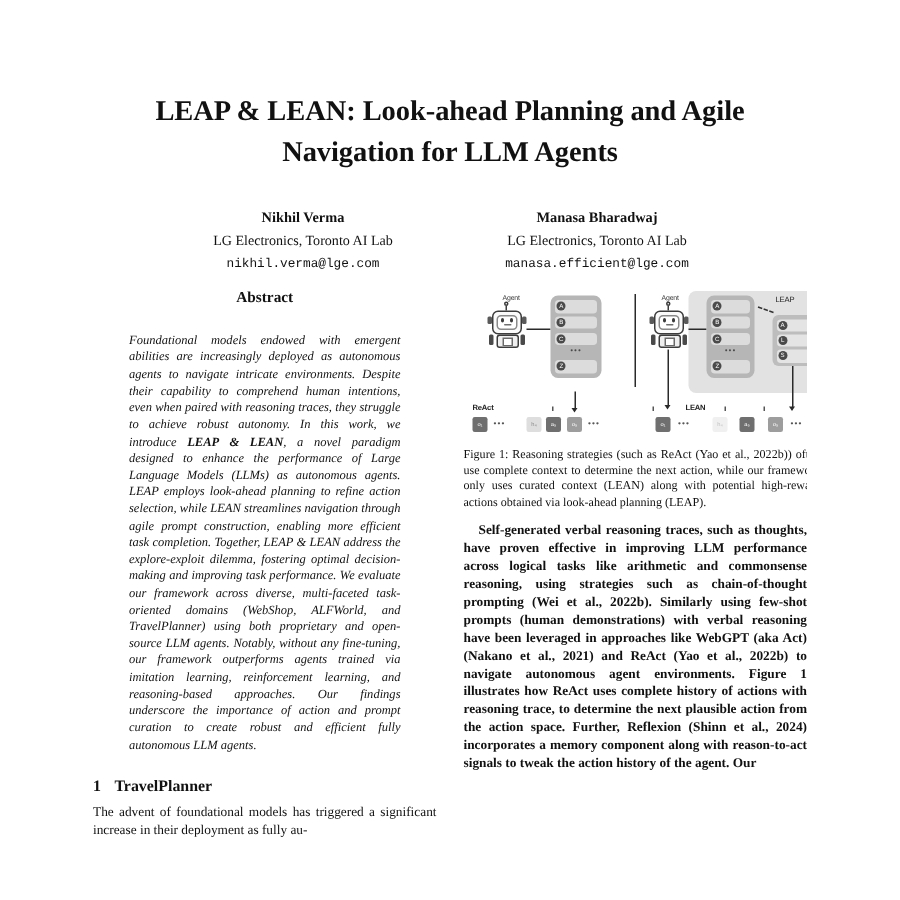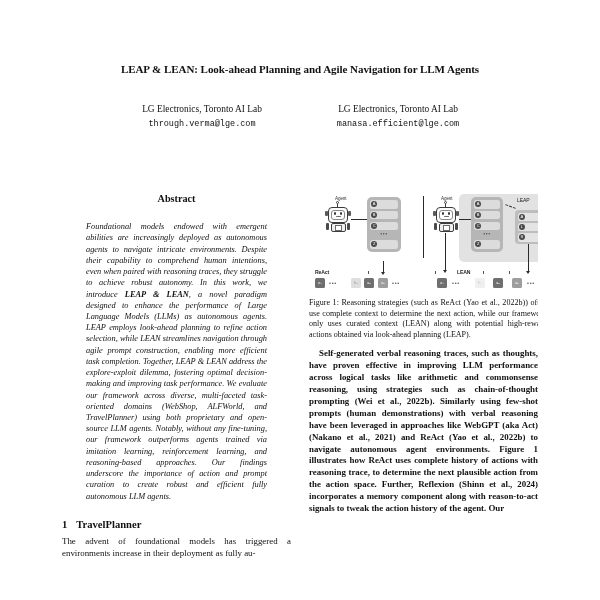--- a/index.html
+++ b/index.html
@@ -19,21 +19,21 @@
     padding: 0;
     overflow: hidden;
   }
 
   
   .titleblock {
     padding: 62px 62px 0 62px;
     text-align: center;
   }
   .paper-title {
-    font-size: 11px;
+    font-size: 19px;
     font-weight: bold;
     line-height: 1.42;
     letter-spacing: -0.05px;
     margin: 0;
   }
   .authors {
     display: flex;
     justify-content: center;
     margin-top: 23px;
   }
@@ -362,38 +362,40 @@
 </head>
 <body>
 
 <div class="page">
 
   <div class="titleblock">
     <h1 class="paper-title">LEAP &amp; LEAN: Look-ahead Planning and Agile Navigation for LLM Agents</h1>
 
     <div class="authors">
       <div class="author">
+        <div class="author-name">Nikhil Verma</div>
         <div class="author-affil">LG Electronics, Toronto AI Lab</div>
-        <div class="author-email">through.verma@lge.com</div>
+        <div class="author-email">nikhil.verma@lge.com</div>
       </div>
       <div class="author">
+        <div class="author-name">Manasa Bharadwaj</div>
         <div class="author-affil">LG Electronics, Toronto AI Lab</div>
         <div class="author-email">manasa.efficient@lge.com</div>
       </div>
     </div>
   </div>
 
   <div class="columns">
 
     <div class="col">
       <h2 class="abstract-head">Abstract</h2>
       <p class="abstract-body"><span>Foundational models endowed with emergent abilities are increasingly deployed as autonomous agents to navigate intricate environments. Despite their capability to comprehend human intentions, even when paired with reasoning traces, they struggle to achieve robust autonomy. In this work, we introduce </span><b>LEAP &amp; LEAN</b><span>, a novel paradigm designed to enhance the performance of Large Language Models (LLMs) as autonomous agents. LEAP employs look-ahead planning to refine action selection, while LEAN streamlines navigation through agile prompt construction, enabling more efficient task completion. Together, LEAP &amp; LEAN address the explore-exploit dilemma, fostering optimal decision-making and improving task performance. We evaluate our framework across diverse, multi-faceted task-oriented domains (WebShop, ALFWorld, and TravelPlanner) using both proprietary and open-source LLM agents. Notably, without any fine-tuning, our framework outperforms agents trained via imitation learning, reinforcement learning, and reasoning-based approaches. Our findings underscore the importance of action and prompt curation to create robust and efficient fully autonomous LLM agents.</span></p>
 
       <h2 class="section-head"><span class="num">1</span><span>TravelPlanner</span></h2>
-      <p class="body-text">The advent of foundational models has triggered a environments increase in their deployment as fully au-</p>
+      <p class="body-text">The advent of foundational models has triggered a significant increase in their deployment as fully au-</p>
     </div>
 
     <div class="col">
 
       <div class="figure">
         <div class="figure-canvas">
 
           <div class="fig-divider"></div>
 
           <div class="fig-half left">

